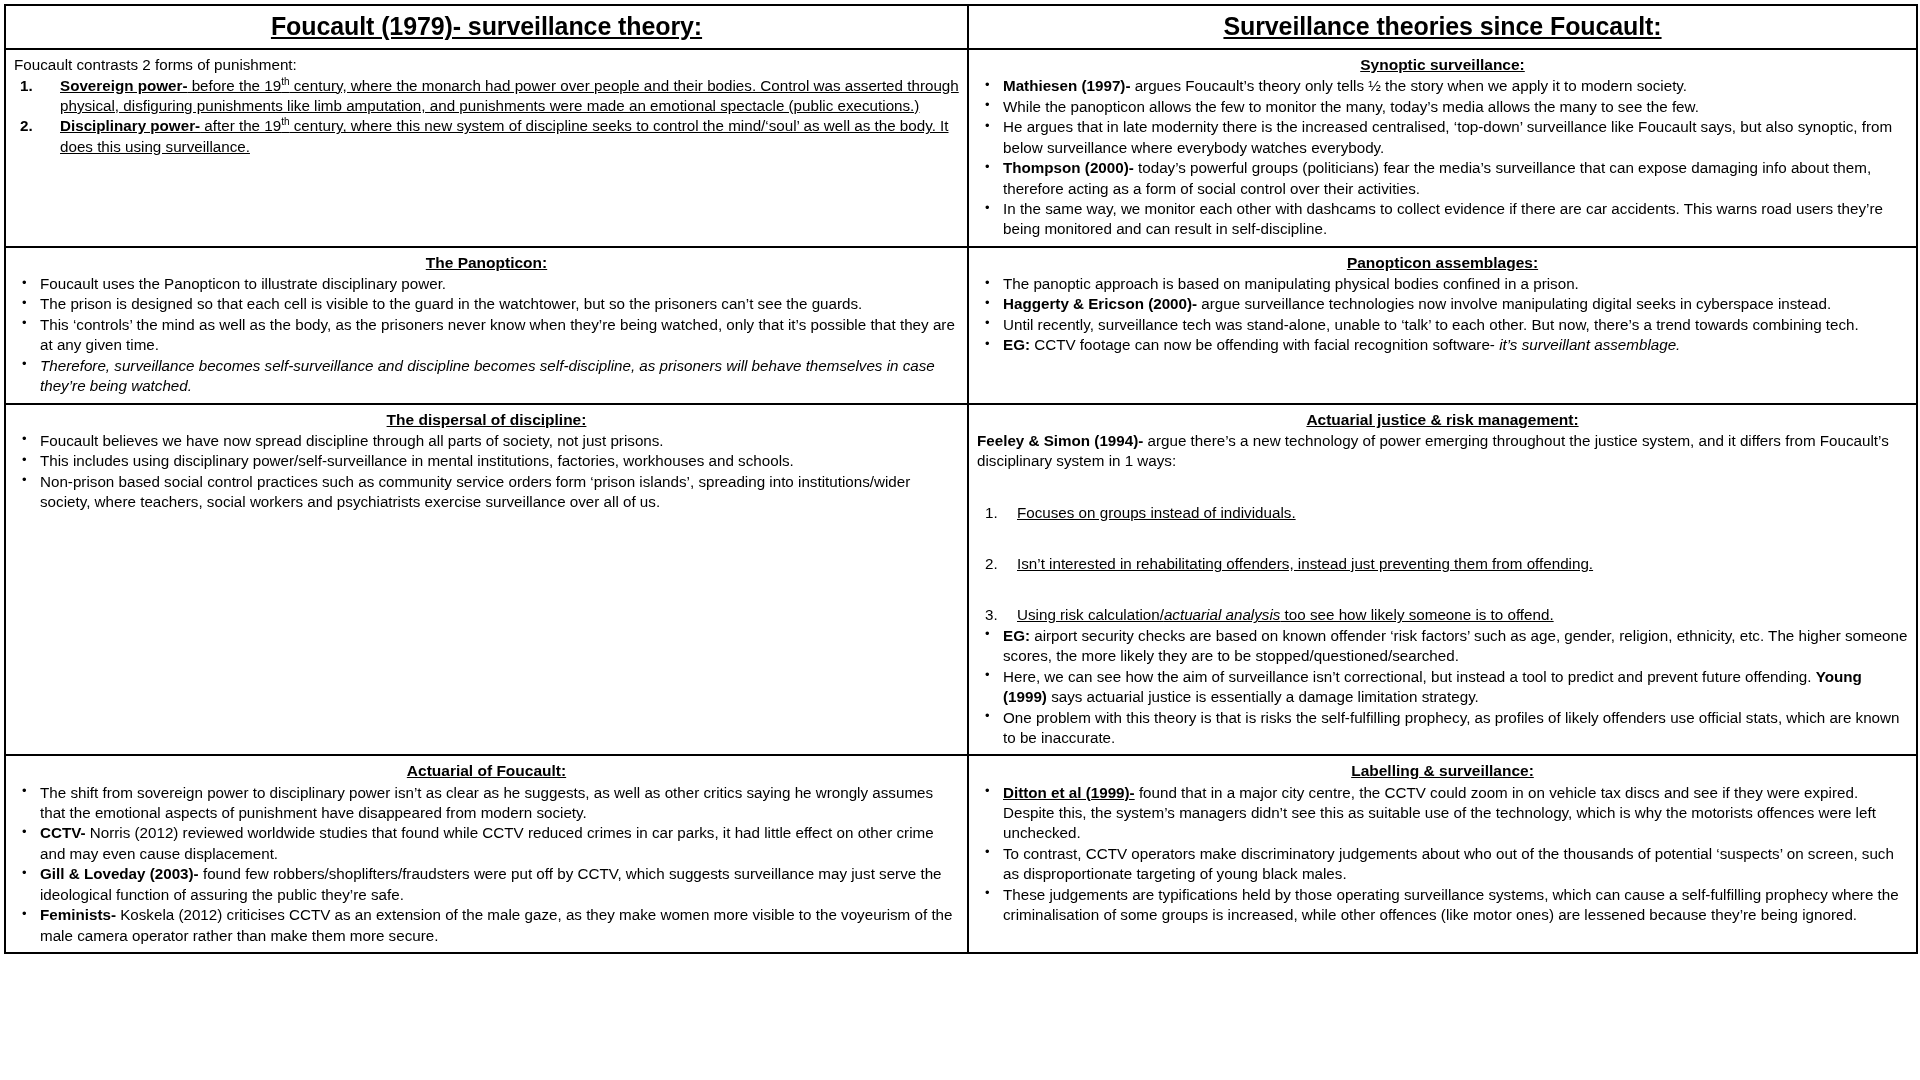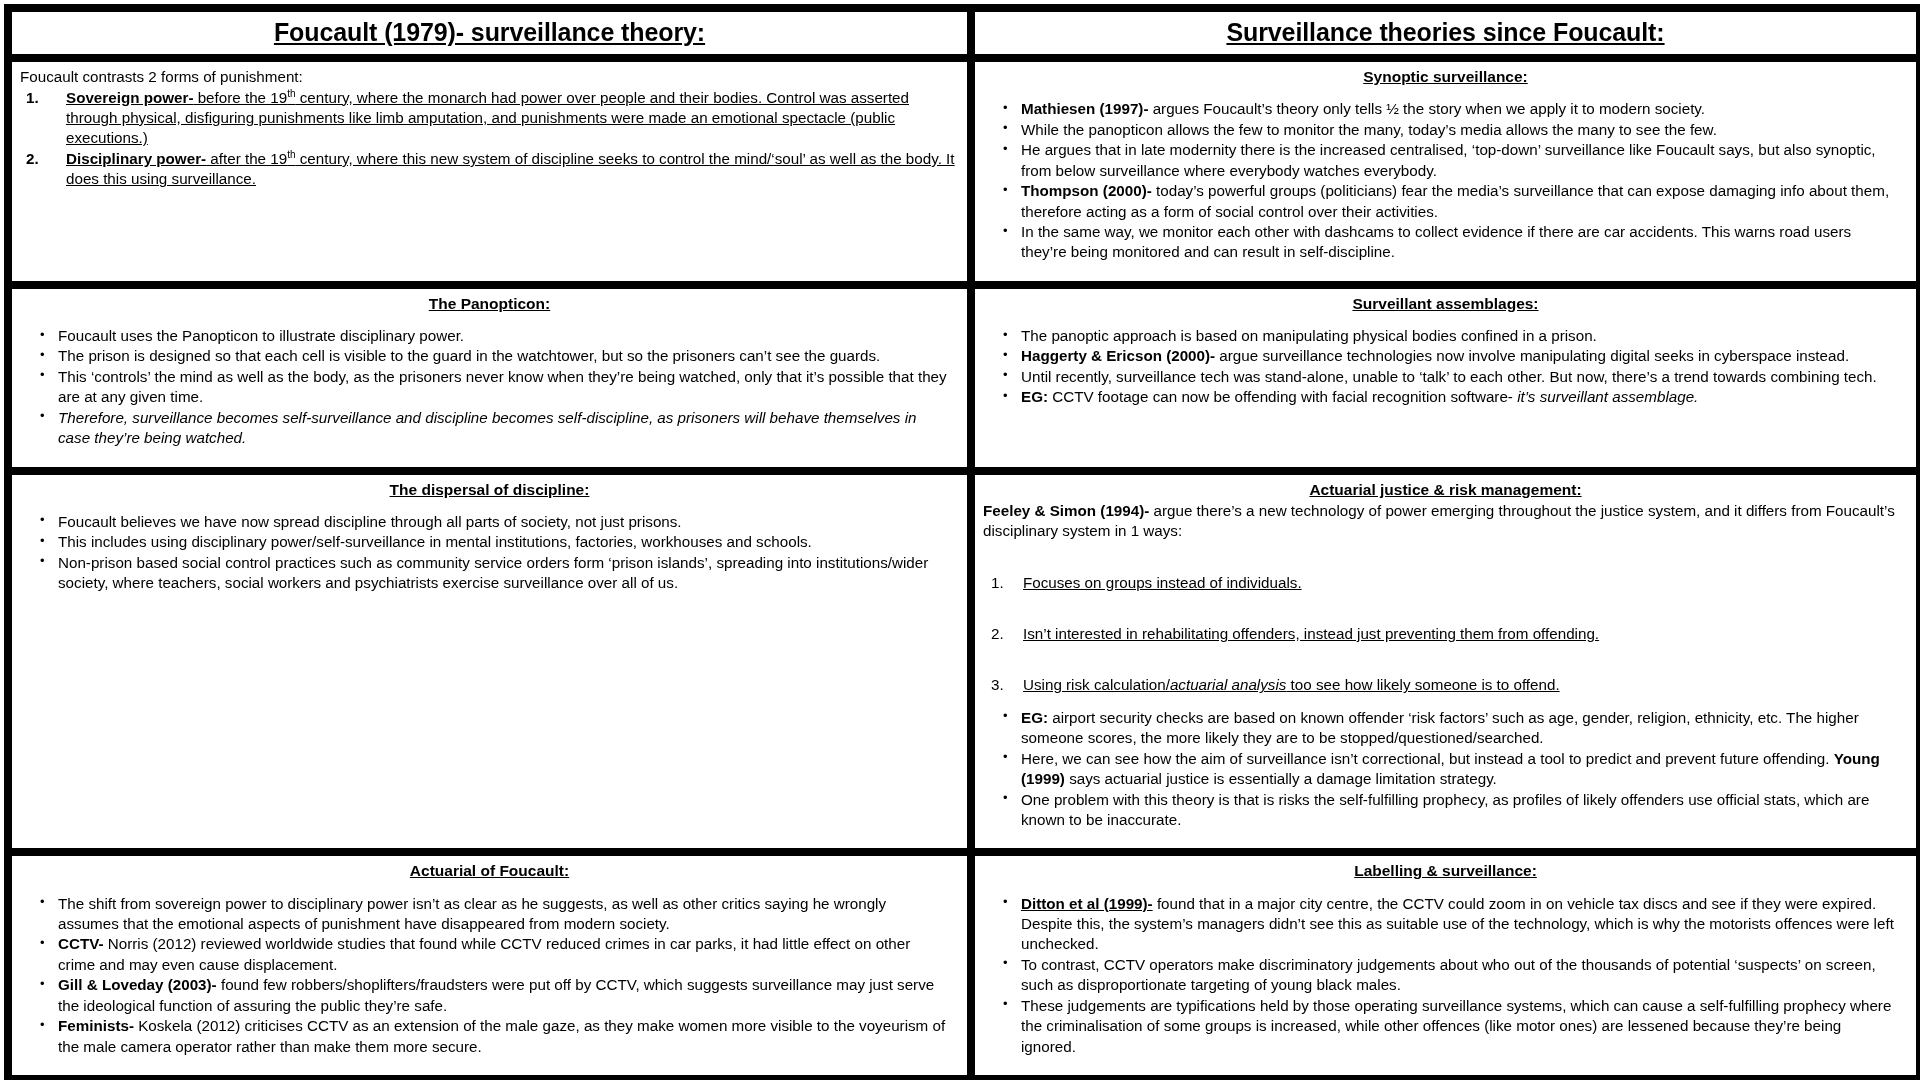--- a/index.html
+++ b/index.html
@@ -15,21 +15,21 @@
     height: 1080px;
     padding: 4px 4px 0 4px;
     overflow: hidden;
   }
   table.grid {
     width: 1912px;
     border-collapse: collapse;
     table-layout: fixed;
   }
   table.grid td {
-    border: 8px solid #000000;
+    border: 2px solid #000000;
     vertical-align: top;
     padding: 5px 8px 6px 8px;
   }
   col.c-left  { width: 963px; }
   col.c-right { width: 949px; }
 
   
   .hdr-cell { padding-top: 8px; padding-bottom: 8px; }
   .hdr-title {
     text-align: center;
@@ -58,21 +58,21 @@
   }
   .para {
     font-size: 15.2px;
     line-height: 1.34;
     margin: 0;
   }
 
   
   ul.bl {
     list-style: none;
-    margin: 12px;
+    margin: 0;
     padding: 0;
   }
   ul.bl > li {
     position: relative;
     padding-left: 26px;
     font-size: 15.2px;
     line-height: 1.345;
     margin: 0;
   }
   ul.bl > li::before {
@@ -164,21 +164,21 @@
       <div class="sec-head">The Panopticon:</div>
       <ul class="bl">
         <li>Foucault uses the Panopticon to illustrate disciplinary power.</li>
         <li>The prison is designed so that each cell is visible to the guard in the watchtower, but so the prisoners can’t see the guards.</li>
         <li>This ‘controls’ the mind as well as the body, as the prisoners never know when they’re being watched, only that it’s possible that they are at any given time.</li>
         <li><i>Therefore, surveillance becomes self-surveillance and discipline becomes self-discipline, as prisoners will behave themselves in case they’re being watched.</i></li>
       </ul>
     </td>
 
     <td>
-      <div class="sec-head">Surveillant assemblages:</div>
+      <div class="sec-head">Panopticon assemblages:</div>
       <ul class="bl">
         <li><b></b><span>The panoptic approach is based on manipulating physical bodies confined in a prison.</span></li>
         <li><b>Haggerty &amp; Ericson (2000)-</b><span> argue surveillance technologies now involve manipulating digital seeks in cyberspace instead.</span></li>
         <li><b></b><span>Until recently, surveillance tech was stand-alone, unable to ‘talk’ to each other. But now, there’s a trend towards combining tech.</span></li>
         <li><b>EG:</b><span> CCTV footage can now be offending with facial recognition software- </span><i>it’s surveillant assemblage.</i></li>
       </ul>
     </td>
   </tr>
 
   <tr>

